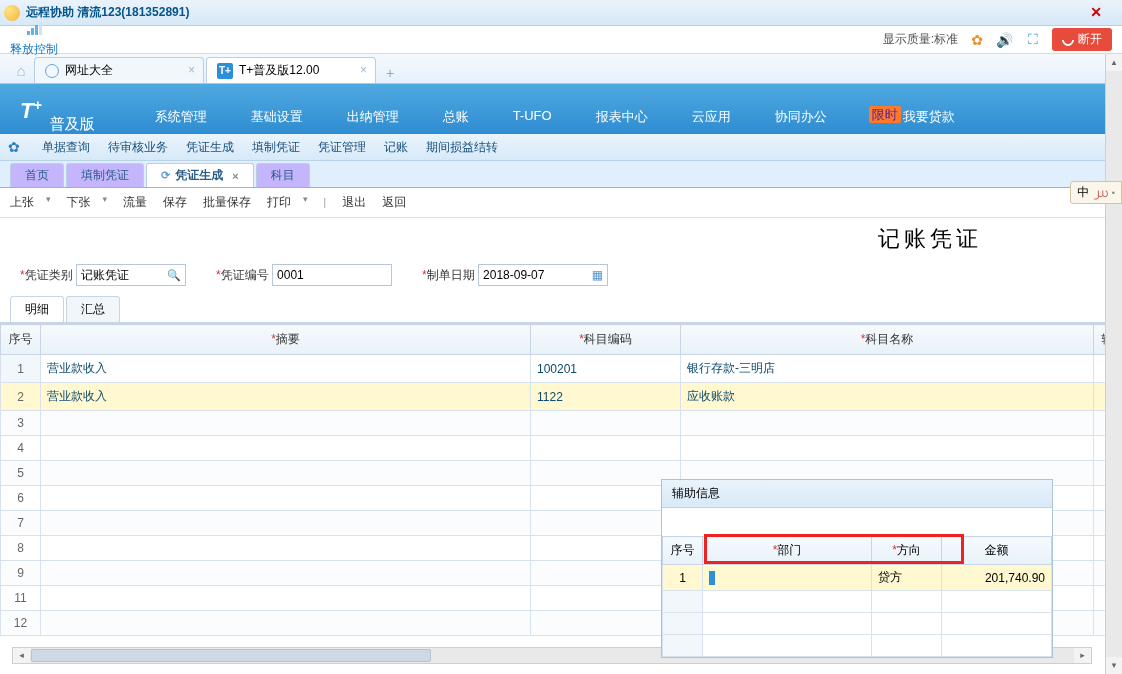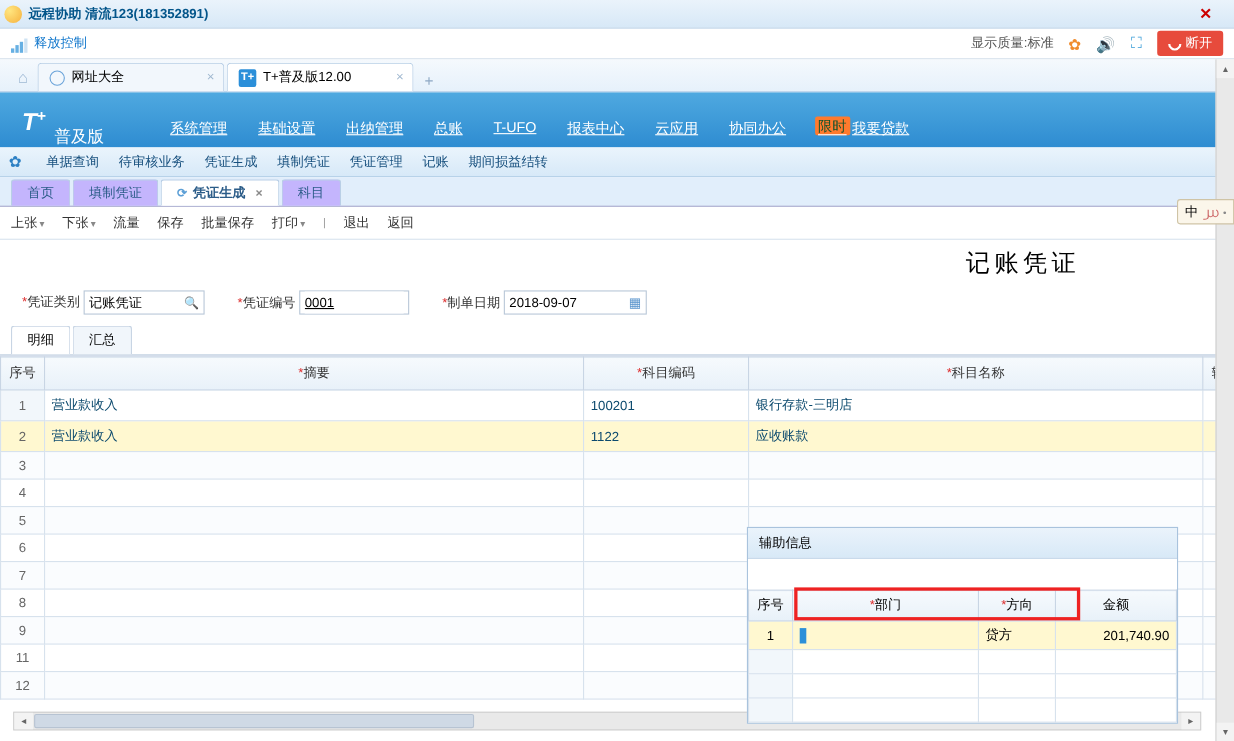--- a/index.html
+++ b/index.html
@@ -5,21 +5,21 @@
 * { box-sizing: border-box; margin: 0; padding: 0; }
 body { font-family: "Microsoft YaHei", Arial, sans-serif; font-size: 12px; background: #fff; overflow: hidden; width: 1122px; height: 674px; position: relative; }
 
 .titlebar { height: 26px; background: linear-gradient(#eaf3fb,#d7e8f7); border-bottom: 1px solid #b8d0e6; display: flex; align-items: center; padding: 0 4px; }
 .titlebar .icon { width: 16px; height: 16px; background: radial-gradient(circle at 30% 30%, #ffe680, #f6b13d); border-radius: 50%; margin-right: 6px; }
 .titlebar .title { color: #03558a; font-size: 12px; font-weight: bold; }
 .titlebar .spacer { flex: 1; }
 .titlebar .close { width: 44px; height: 18px; text-align: center; color: #c00; font-weight: bold; font-size: 14px; cursor: pointer; }
 
 .ctrlbar { height: 28px; border-bottom: 1px solid #cfdce9; display: flex; align-items: center; padding: 0 10px; justify-content: space-between; }
-.ctrlbar .left { display: flex; gap: 6px; }
+.ctrlbar .left { display: flex; align-items: center; gap: 6px; flex-direction: column; }
 .sigbars { display:inline-flex; align-items:flex-end; gap:1px; }
 .sigbars i { width:3px; background:#67b0e3; display:inline-block; }
 .sigbars i:nth-child(1){height:4px}
 .sigbars i:nth-child(2){height:7px}
 .sigbars i:nth-child(3){height:10px}
 .sigbars i:nth-child(4){height:13px; background:#cfe3f3;}
 .release { color:#1177cc; cursor:pointer; }
 .ctrlbar .right { display:flex; align-items:center; gap:10px; }
 .quality { color:#555;margin-left:40px; }
 .sicon { width:18px; height:18px; display:inline-flex; align-items:center; justify-content:center; color:#f08b2c; cursor:pointer; font-size:14px; }
@@ -36,70 +36,70 @@
 .btab.active { background:#fff; }
 .btab .x { position:absolute; right:8px; top:5px; color:#9fb7cf; font-size:12px;}
 .btab .globe { width:14px;height:14px;border:1.5px solid #6aa3d9;border-radius:50%; position:relative;}
 .btab .tico { width:16px;height:16px;background:#2b8fd9;color:#fff;font-size:10px;font-weight:bold;display:flex;align-items:center;justify-content:center;border-radius:2px;}
 .plus { width:24px;height:20px; display:flex;align-items:center;justify-content:center;color:#8fa9c5;font-size:14px;cursor:pointer;}
 
 .appheader { background:linear-gradient(#4fa9e0,#2e8cd1); height:50px; display:flex; align-items:flex-end; padding:0 0 0 20px; color:#fff; }
 .logo { font-size:22px; font-style:italic; font-weight:bold; margin-right:8px; padding-bottom:10px;}
 .logo sup{font-size:14px;}
 .edition { font-size:15px; padding-bottom:0; margin-right:60px; }
-.mainmenu { display:flex; gap:28px; padding-bottom:8px;text-decoration:underline; }
+.mainmenu { display:flex; gap:44px; padding-bottom:8px; }
 .mainmenu span { cursor:pointer; font-size:13px; }
-.loanbadge { background:#ff7a2d; color:#14532d; font-size:9px; padding:1px 3px; border-radius:2px; margin-left:-2px; margin-right:2px; position:relative; top:-2px;}
+.loanbadge { background:#ff7a2d; color:#4c1d95; font-size:9px; padding:1px 3px; border-radius:2px; margin-left:-2px; margin-right:2px; position:relative; top:-2px;}
 
 .submenu { background:linear-gradient(#eaf4fc,#d7e9f8); height:27px; display:flex; align-items:center; padding-left:8px; gap:18px; color:#164f7d; border-bottom:1px solid #b7d2e9;}
 .submenu .gear{ width:16px;height:16px; display:inline-block; color:#2d80c4; font-size:14px;}
 .submenu span{cursor:pointer; font-size:12px;}
 
 .pagetabs { height:27px; background:#e1eefb; border-bottom:1px solid #aac; display:flex; align-items:flex-end; padding-left:10px;}
 .ptab { height:24px; padding:0 14px; display:flex; align-items:center; border:1px solid #b9cfe6; border-bottom:none; background:#c4b5fd; border-radius:3px 3px 0 0; margin-right:2px; cursor:pointer; font-size:12px; color:#2b5c88; gap:5px;}
 .ptab.active{ background:#fff; font-weight:bold;}
 .ptab .cx{ color:#888; font-size:11px; margin-left:4px;}
 .ptab .ref{ color:#5c9fd6; font-size:11px;}
 
 .floatlang { position:absolute; right:0; top:181px; background:#fbf6ea; border:1px solid #cfc4a6; padding:2px 6px; font-size:12px; display:flex; align-items:center; gap:4px; border-radius:3px 0 0 3px;}
 
 .toolbar { height:30px; display:flex; align-items:center; padding:0 10px; gap:16px; border-bottom:1px solid #d8e3ee; color:#333; font-size:12px;}
-.toolbar .tb { cursor:pointer; display:flex; align-items:center; gap:2px;}
+.toolbar .tb { cursor:pointer; display:flex; gap:12px;}
 .toolbar .sep{ color:#999; font-size:10px;}
 .tb .dd{font-size:9px;color:#888;}
 
 .doctitle { text-align:right; padding:6px 140px 6px 0; font-size:22px; font-family:"SimSun"; letter-spacing:4px;}
 
 .formrow { display:flex; align-items:center; padding:4px 20px 8px 20px; gap:30px; font-size:12px;}
 .formrow .star{color:#d33;}
 .formrow label{color:#333;}
 .txtbox{ border:1px solid #b8c7d8; height:22px; padding:0 4px; background:#fff; display:inline-flex; align-items:center;}
 .txtbox.search{ width:110px; justify-content:space-between;}
 .txtbox input{ border:none; outline:none; height:20px; font-size:12px; width:100%;}
 .txtbox .mag{ color:#bbb; font-size:11px;}
-.txtbox.num{width:100px;text-decoration:underline;}
+.txtbox.num{width:120px;}
 .txtbox.date{width:130px; justify-content:space-between;}
 .txtbox.att{width:100px;}
 .cal{color:#5a95cd; font-size:12px; cursor:pointer;}
 
 .detailtabs { display:flex; border-bottom:1px solid #c8d5e4; padding-left:10px; margin-top:2px;}
 .dtab{ padding:4px 14px; border:1px solid #c8d5e4; border-bottom:none; background:#f1f6fb; border-radius:3px 3px 0 0; margin-right:2px; cursor:pointer; font-size:12px;}
 .dtab.active{ background:#fff;}
 
 .grid { border-top:1px solid #c8d5e4; }
 .grid table{ width:100%; border-collapse:collapse; table-layout:fixed;}
 .grid th{ background:linear-gradient(#f6fafd,#e8f1f9); border:1px solid #c8d5e4; padding:6px 4px; font-weight:normal; font-size:12px; color:#333;}
 .grid th .star{color:#d33;}
 .grid td{ border:1px solid #d7e2ed; padding:5px 6px; font-size:12px; color:#0c4a6e; height:24px;}
 .grid td.rn{ text-align:center; background:#f2f7fb; width:36px; color:#666;}
 .grid tr.selrow td{ background:#fff8d0;}
 .grid tr.empty td{ background:#fff;}
 .grid tr.empty:nth-child(even) td { background:#fafcfe; }
 
-.aux { position:absolute; left:679px; top:479px; width:392px; border:1px solid #a9c3dd; background:#fff; z-index:5;}
+.aux { position:absolute; left:661px; top:479px; width:392px; border:1px solid #a9c3dd; background:#fff; z-index:5;}
 .aux .hdr{ background:linear-gradient(#eaf3fb,#d8e9f7); padding:5px 10px; font-size:12px; border-bottom:1px solid #bcd2e7;}
 .aux table{ width:100%; border-collapse:collapse; table-layout:fixed; margin-top:28px;}
 .aux th{ background:linear-gradient(#f6fafd,#e8f1f9); border:1px solid #c8d5e4; padding:5px 4px; font-weight:normal; font-size:12px;}
 .aux th .star{color:#d33;}
 .aux td{ border:1px solid #d7e2ed; padding:4px 6px; font-size:12px; height:22px;}
 .aux td.rn{ text-align:center; background:#f2f7fb;}
 .aux td.amt{ text-align:right; }
 .aux tr.hi td{ background:#fff8d0;}
 .aux .redbox { position:absolute; border:3px solid #e22; }
 .redbox.a{ left:42px; top:54px; width:260px; height:30px;}

